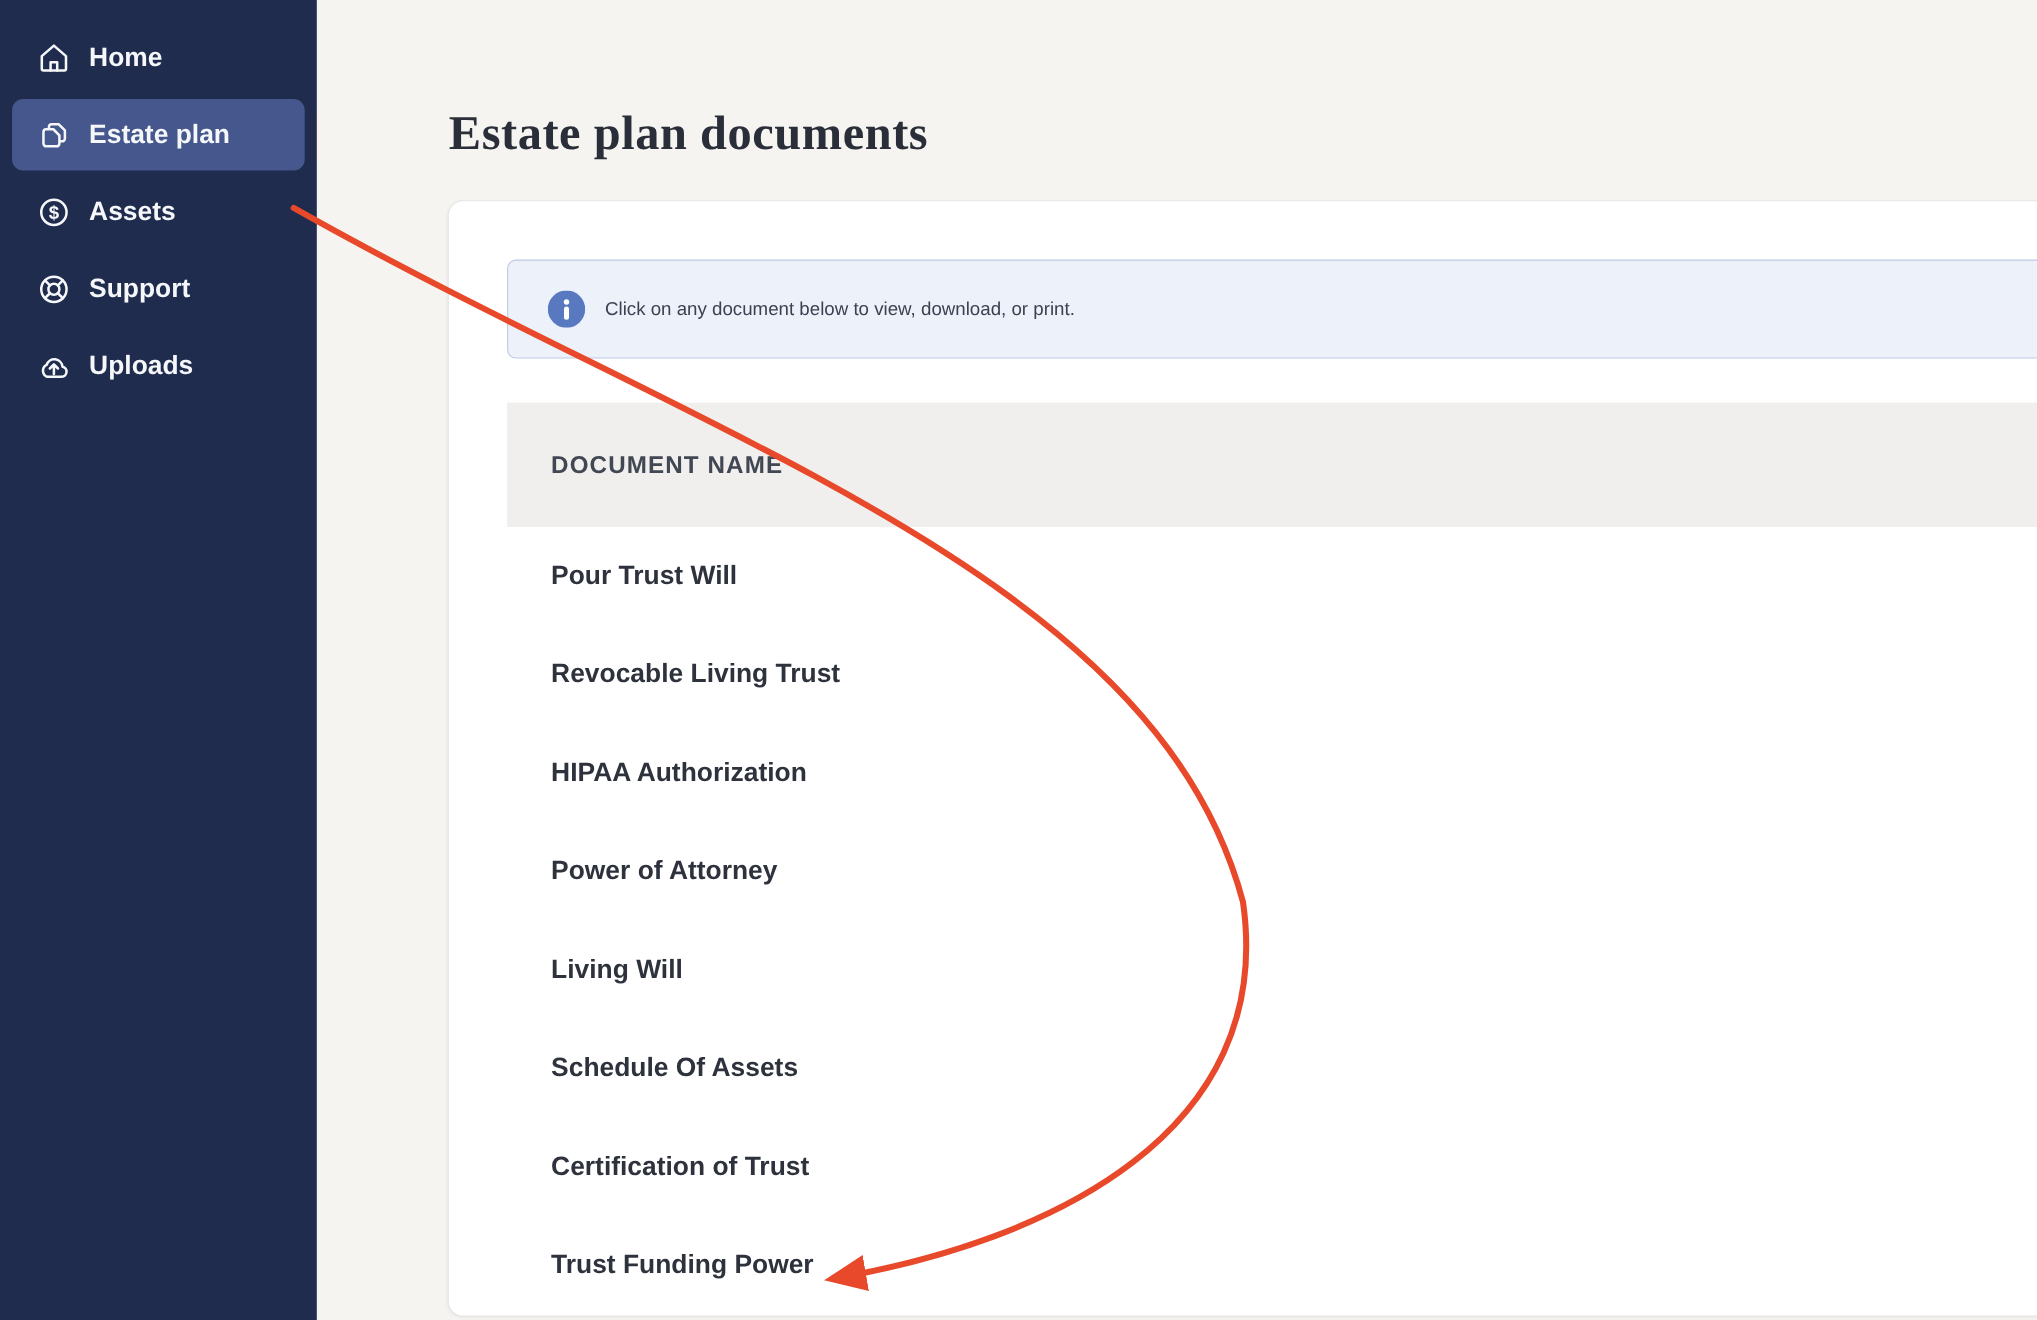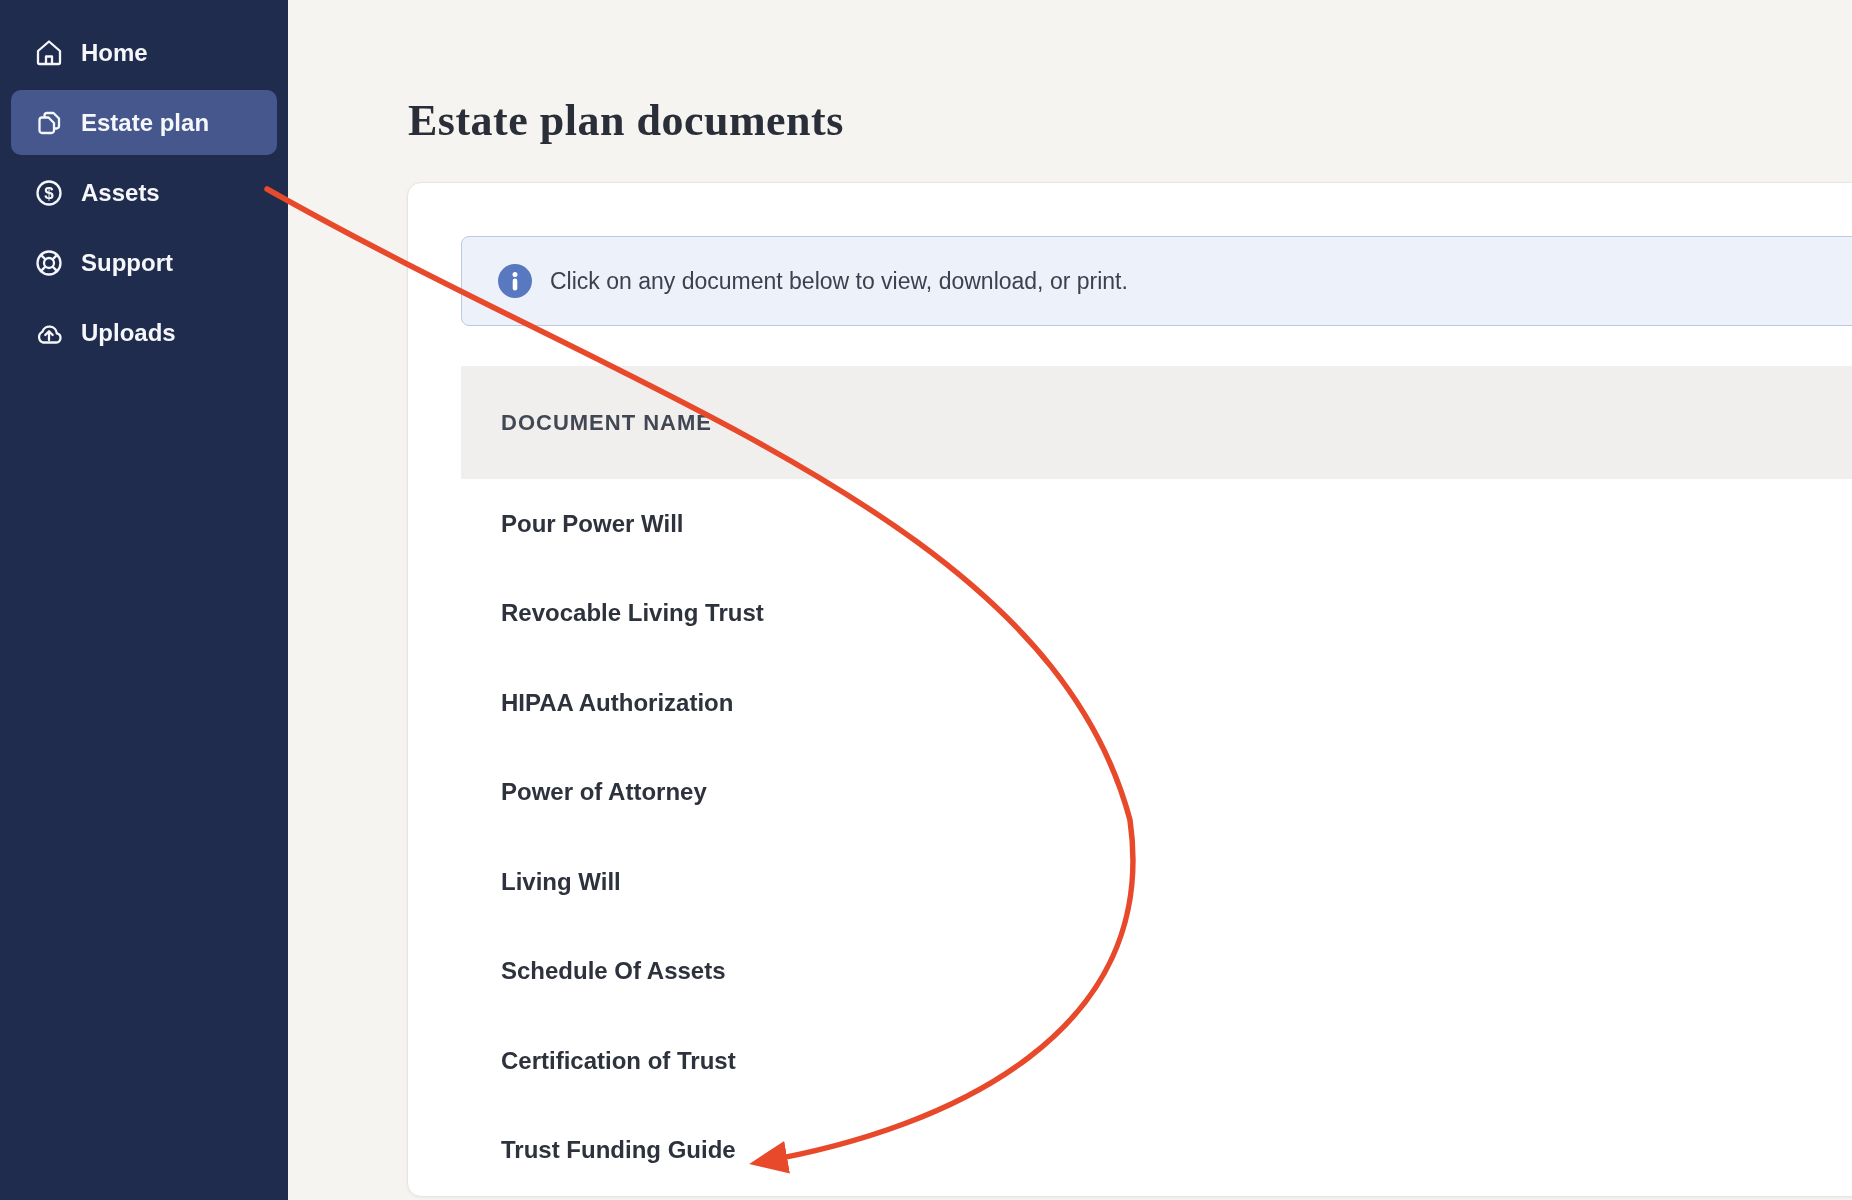--- a/index.html
+++ b/index.html
@@ -59,21 +59,21 @@
     width: 1440px; height: 90px;
     background: #edf1f9;
     border: 1px solid #bdc9e3;
     border-radius: 8px;
     box-sizing: border-box;
     display: flex; align-items: center;
     padding-left: 36px; gap: 18px;
   }
   .info-icon { width: 34px; height: 34px; flex: 0 0 34px; }
   .info-icon svg { width: 34px; height: 34px; display: block; }
-  .info-text { font-size: 23px; color: #3b4150; }
+  .info-text { font-size: 17px; color: #3b4150; }
 
   .doc-table {
     position: absolute; left: 53px; top: 183px;
     width: 1440px;
   }
   .doc-table-header {
     height: 113px;
     background: #f0efed;
     display: flex; align-items: center;
     padding-left: 40px; box-sizing: border-box;
@@ -176,42 +176,42 @@
         </svg>
       </span>
       <span class="info-text">Click on any document below to view, download, or print.</span>
     </div>
 
     <div class="doc-table">
       <div class="doc-table-header">
         <span>DOCUMENT NAME</span>
       </div>
       <div class="doc-row">
-        <span>Pour Power Will</span>
+        <span>Pour Trust Will</span>
       </div>
       <div class="doc-row">
         <span>Revocable Living Trust</span>
       </div>
       <div class="doc-row">
         <span>HIPAA Authorization</span>
       </div>
       <div class="doc-row">
         <span>Power of Attorney</span>
       </div>
       <div class="doc-row">
         <span>Living Will</span>
       </div>
       <div class="doc-row">
         <span>Schedule Of Assets</span>
       </div>
       <div class="doc-row">
         <span>Certification of Trust</span>
       </div>
       <div class="doc-row">
-        <span>Trust Funding Guide</span>
+        <span>Trust Funding Power</span>
       </div>
     </div>
 
   </section>
 
   <svg class="arrow-overlay" viewBox="0 0 1852 1200">
     <defs>
       <marker id="arrowhead" markerWidth="7" markerHeight="6" refX="5" refY="3" orient="auto">
         <polygon points="0 0, 7 3, 0 6" fill="#e8492b"></polygon>
       </marker>

